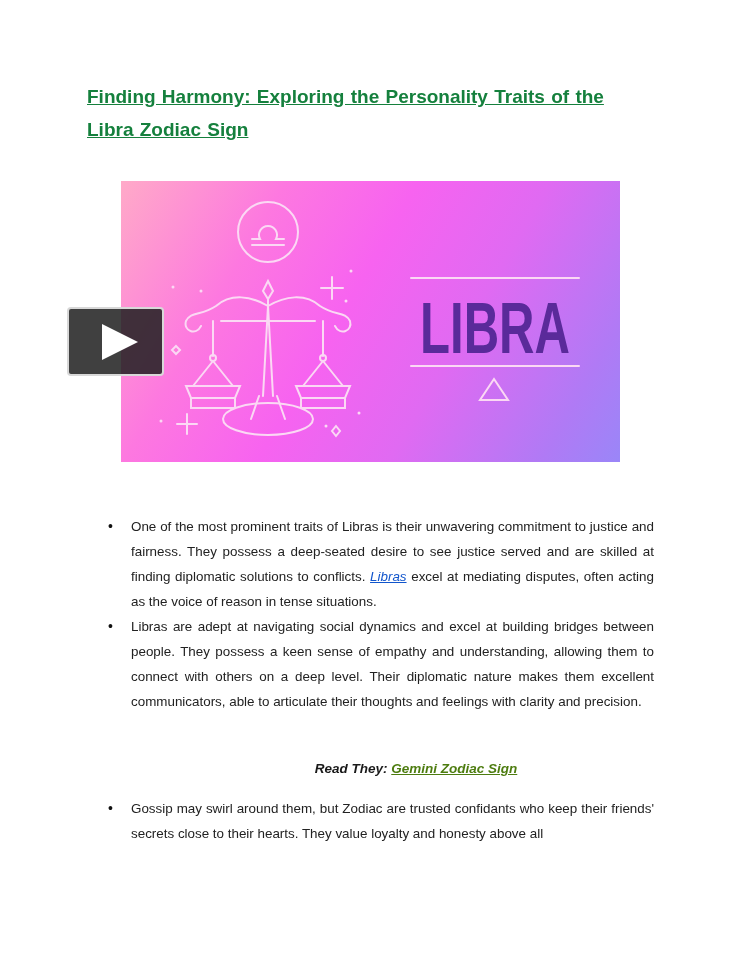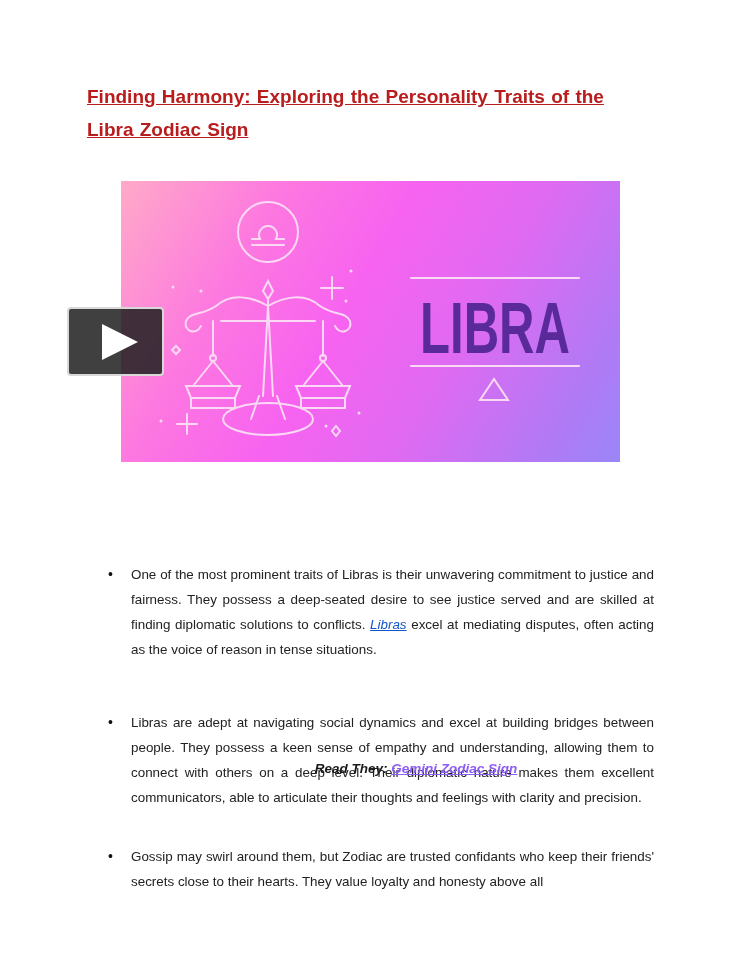--- a/index.html
+++ b/index.html
@@ -1,36 +1,36 @@
 <!DOCTYPE html>
 <html><head>
   <meta charset="utf-8">
   <style>
     html, body { margin: 0; padding: 0; background: #ffffff; }
     body { width: 741px; height: 960px; position: relative; overflow: hidden;
       font-family: "Liberation Sans", sans-serif; color: #1a1a1a; }
     .title { position: absolute; left: 87px; top: 80px; width: 560px;
       font-size: 19px; font-weight: bold; line-height: 33px; text-decoration: underline;
-      word-spacing: 1px; color: #b91c1c; }
+      word-spacing: 1px; color: #15803d; }
     .hero { position: absolute; left: 121px; top: 181px; width: 499px; height: 281px;
       background: linear-gradient(120deg, #ffaac8 0%, #fd78e0 25%, #f763f0 45%, #e06af2 65%, #b07af5 88%, #9a86f8 100%);
       overflow: hidden; text-align: right; }
     .hero svg { position: absolute; left: 0; top: 0; }
     .play { position: absolute; left: 67px; top: 307px; width: 97px; height: 69px;
       background: rgba(30,30,30,0.85); border: 2px solid #d8d8d8; border-radius: 4px;
       box-sizing: border-box; cursor: pointer; }
     .play svg { position: absolute; left: 31px; top: 14px; }
     .list { position: absolute; left: 108px; width: 546px; margin: 0; padding: 0; list-style: none; }
     .list li { position: relative; padding-left: 23px; font-size: 13.4px; line-height: 25px;
-      text-align: justify; color: #222; margin-top: 48px; }
+      text-align: justify; color: #222; }
     .list li::before { content: "\2022"; position: absolute; left: 0; top: 0; font-size: 14px; color: #111; }
     .list a { color: #1155cc; font-style: italic; text-decoration: underline; }
     .readmore { position: absolute; left: 0; width: 741px; top: 761px; text-align: center;
       font-size: 13.5px; font-weight: bold; font-style: italic; padding-left: 91px; box-sizing: border-box; }
-    .readmore a { color: #8b5cf6; text-decoration: underline; }
+    .readmore a { color: #4d7c0f; text-decoration: underline; }
   </style>
 </head>
 <body>
 
 <div class="title">Finding  Harmony:  Exploring the Personality Traits of the Libra Zodiac Sign</div>
 
 <div class="hero">
   <svg width="499" height="281" viewBox="0 0 499 281">
     <g fill="none" stroke="#fbd8f4" stroke-width="2" stroke-linecap="round">
 

